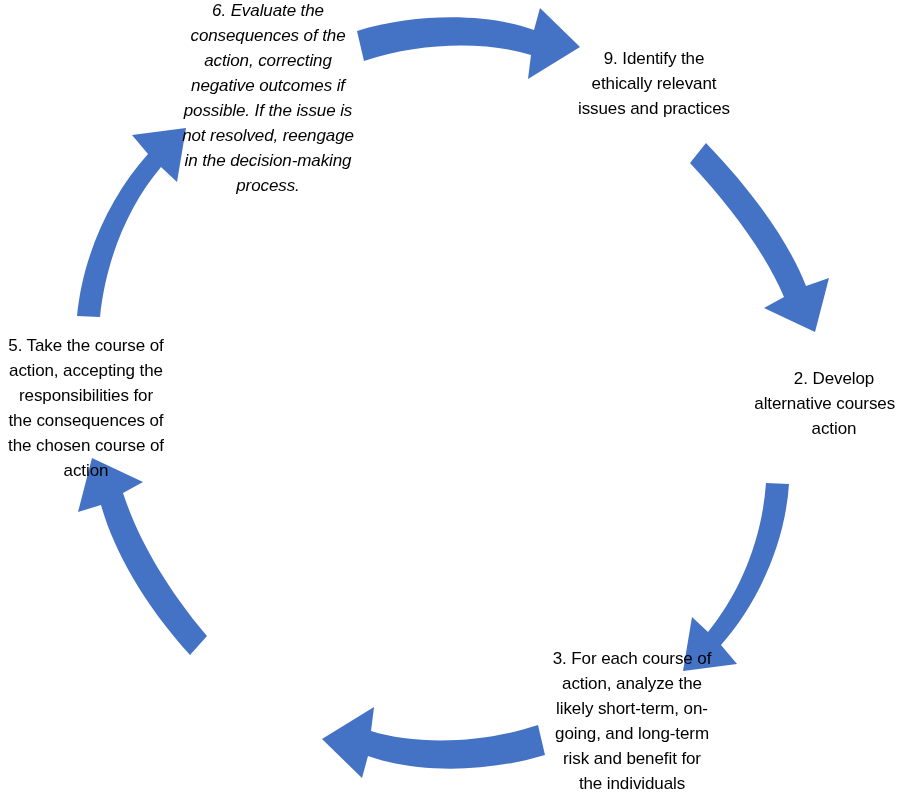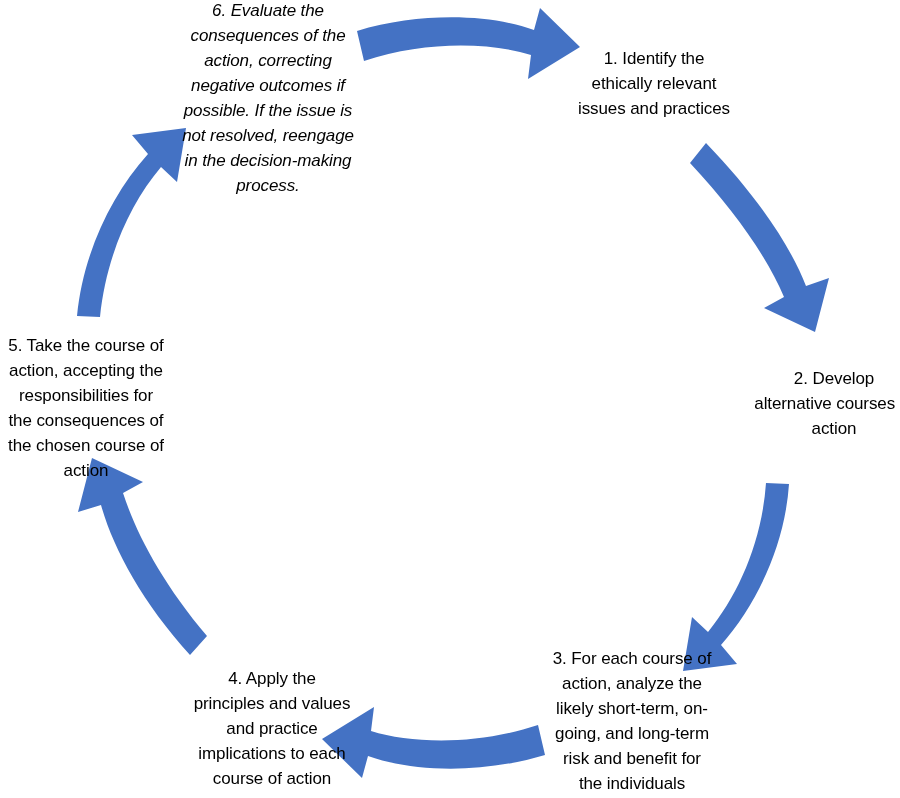--- a/index.html
+++ b/index.html
@@ -107,41 +107,36 @@
     <path class="cycle-arrow" d="M 77,316
              C 83,254 111,195 148,154
              L 132,135
              L 186,128
              L 177,182
              L 161,167
              C 129,205 106,258 100,317
              Z" fill="#4472C4"></path>
   </svg>
 
-  <div class="step-label" id="label-1">1. Identify the
+  <div class="step-label" id="label-1">9. Identify the
 ethically relevant
 issues and practices</div>
 
   <div class="step-label" id="label-2">2. Develop
 alternative courses of
 action</div>
 
   <div class="step-label" id="label-3">3. For each course of
 action, analyze the
 likely short-term, on-
 going, and long-term
 risk and benefit for
 the individuals
 involved</div>
 
-  <div class="step-label" id="label-4">4. Apply the
-principles and values
-and practice
-implications to each
-course of action</div>
 
   <div class="step-label" id="label-5">5. Take the course of
 action, accepting the
 responsibilities for
 the consequences of
 the chosen course of
 action</div>
 
   <div class="step-label italic" id="label-6">6. Evaluate the
 consequences of the

